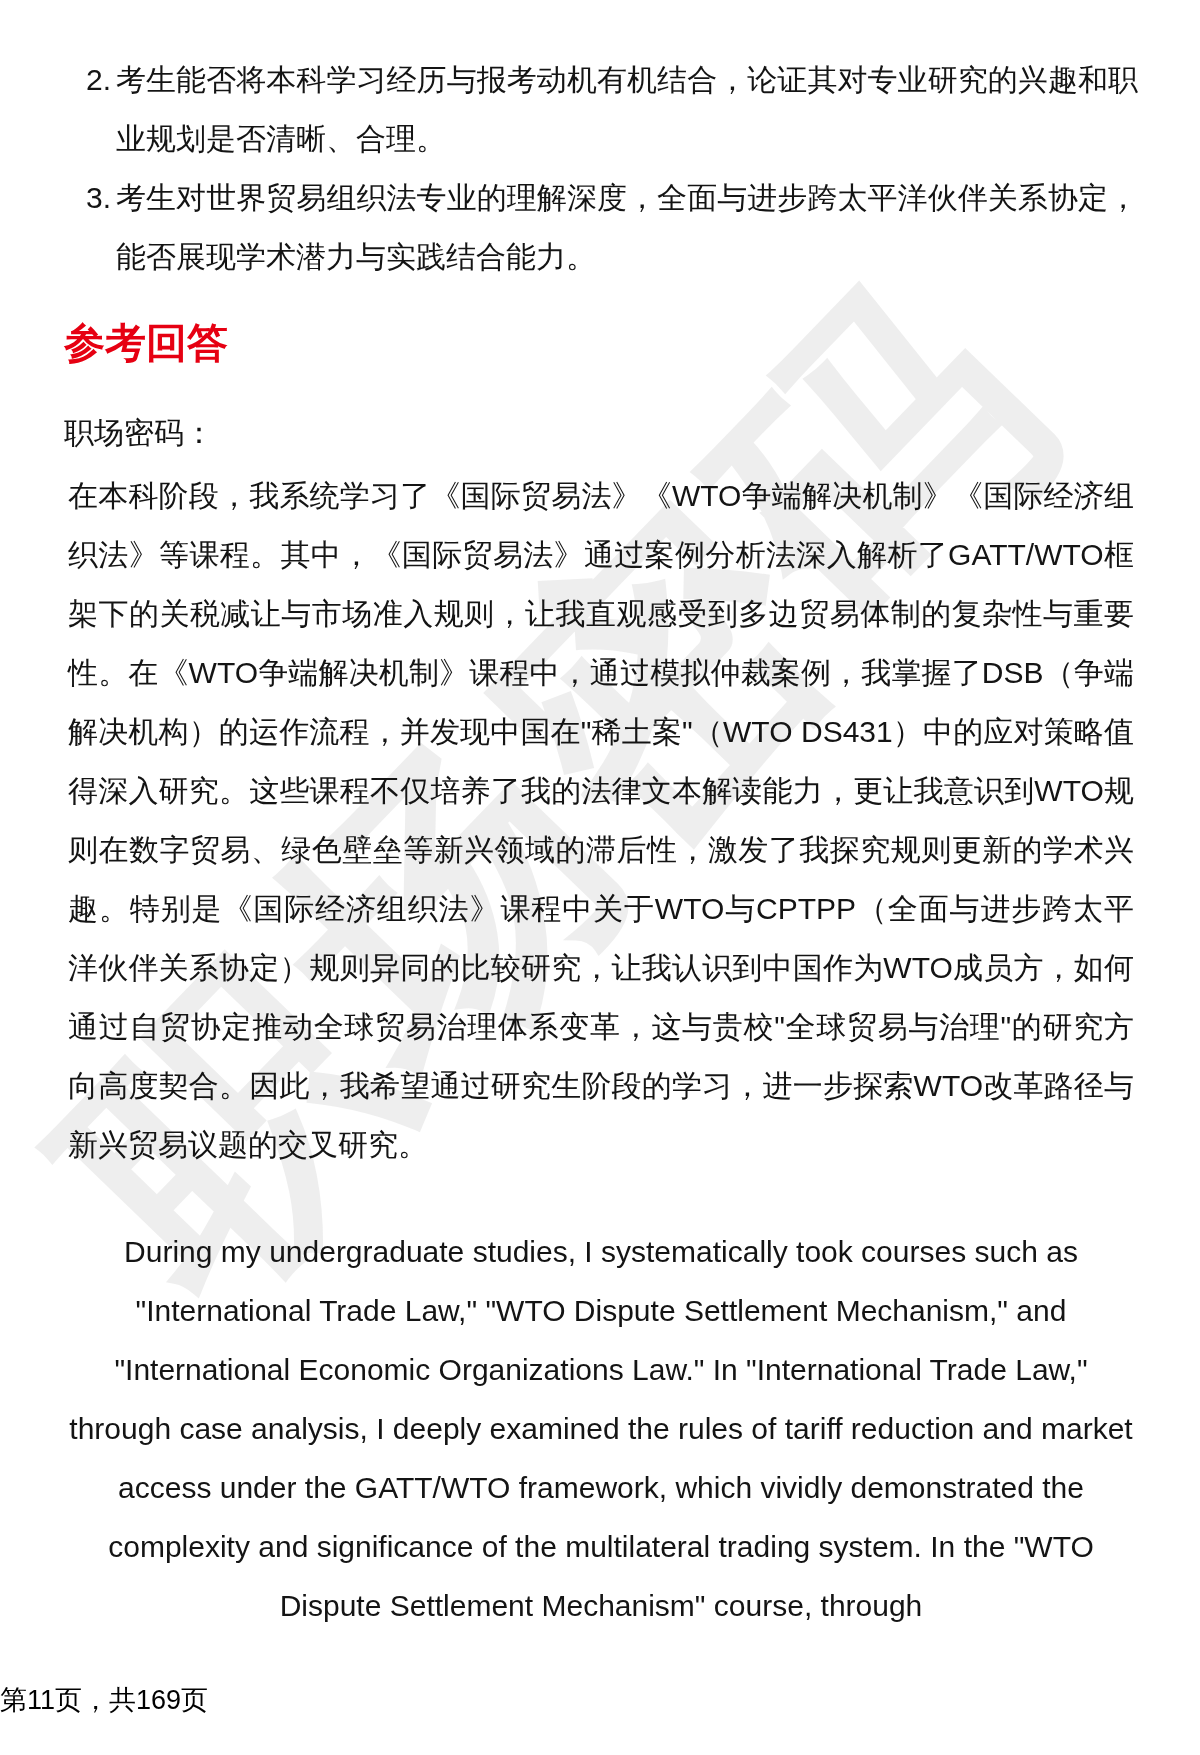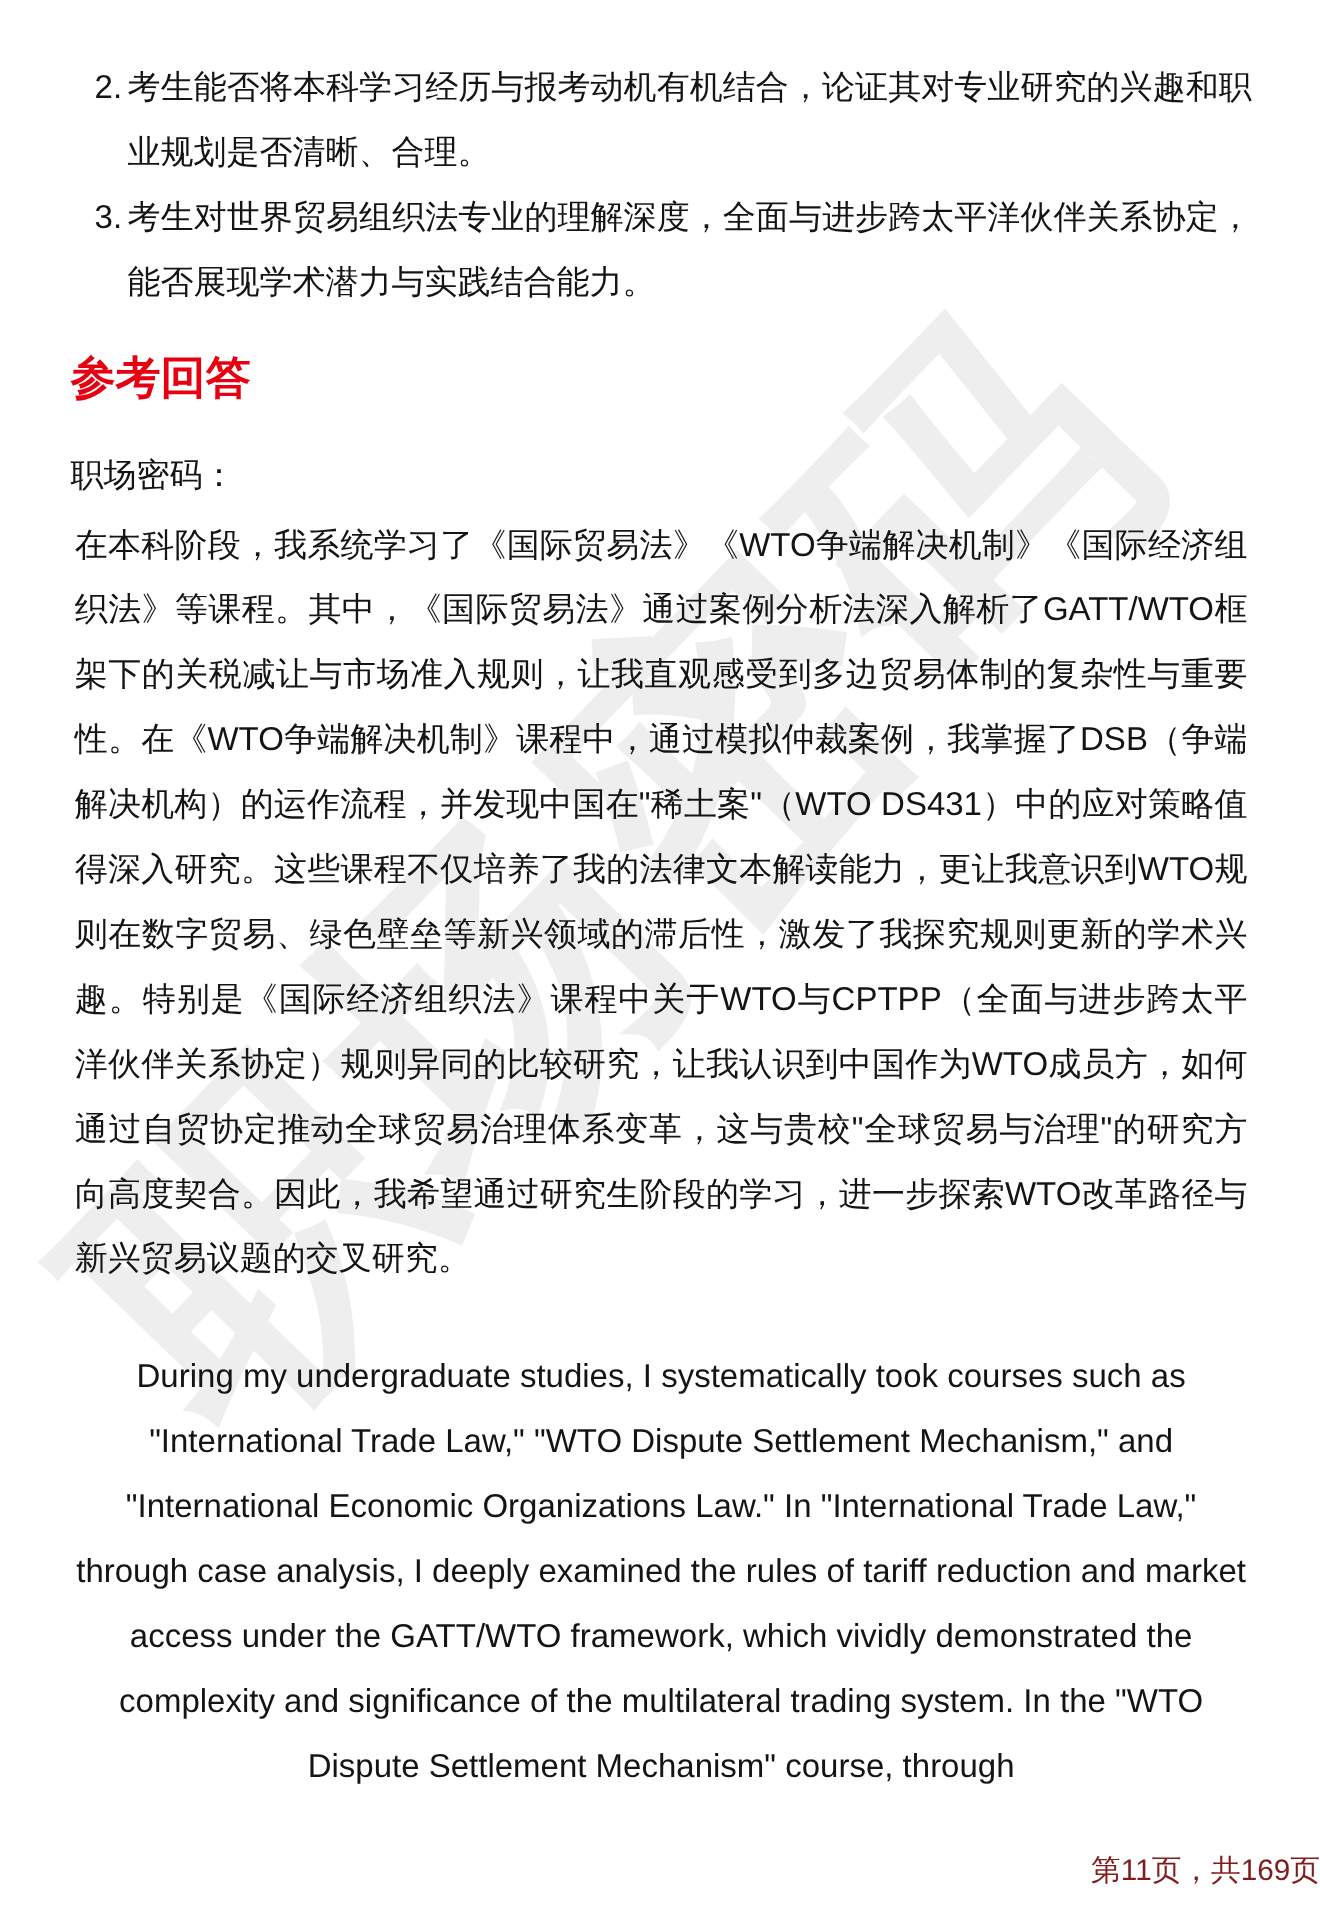--- a/index.html
+++ b/index.html
@@ -66,24 +66,24 @@
     text-align:justify;
     text-justify:inter-ideograph;
   }
   .en{text-align:center;}
   .footer{
     position:absolute;
     left:0;
     right:0;
     top:1680px;
     z-index:1;
-    text-align:right;
+    text-align:left;
     font-size:27px;
     line-height:40px;
-    color:#7f1d1d;
+    color:#000000;
   }
 </style>
 </head>
 <body>
 
 <div class="page">
 
   <div class="watermark">职场密码</div>
 
   <div class="content">

